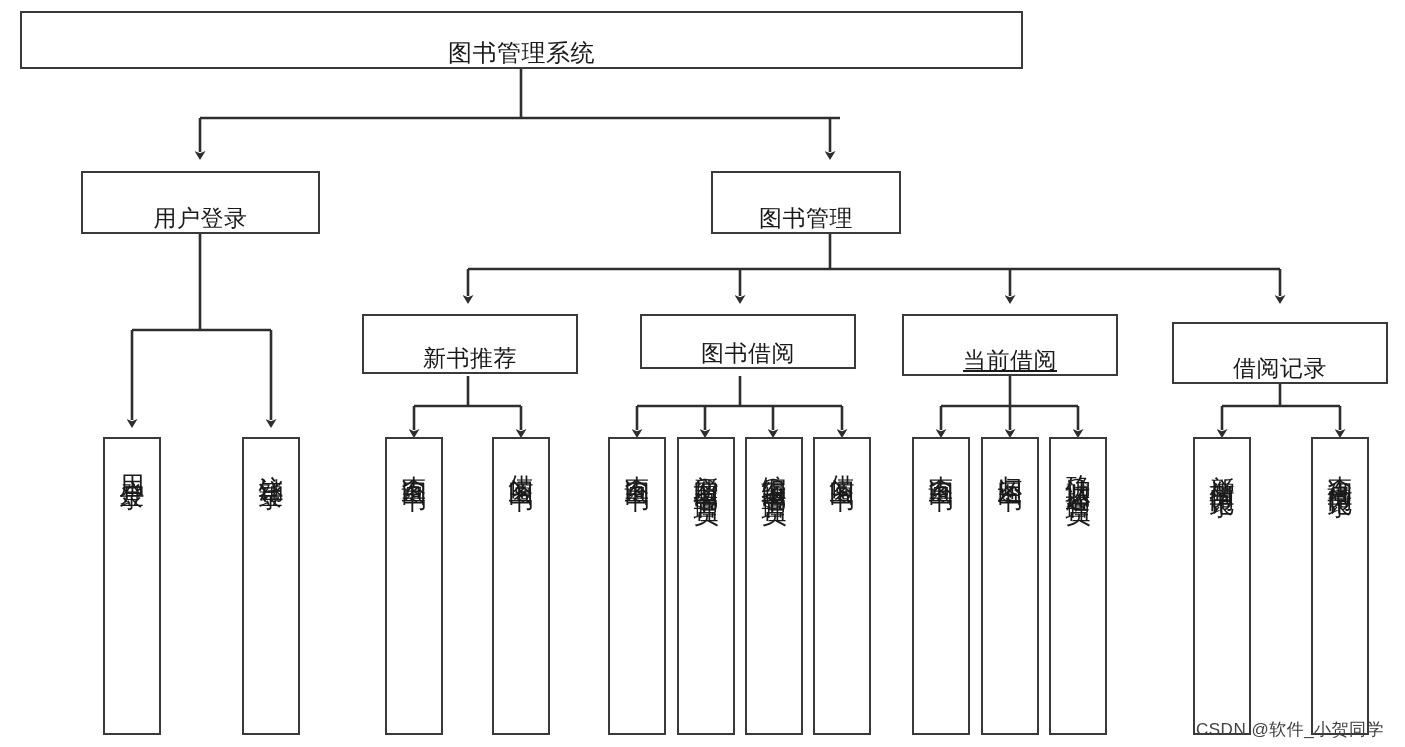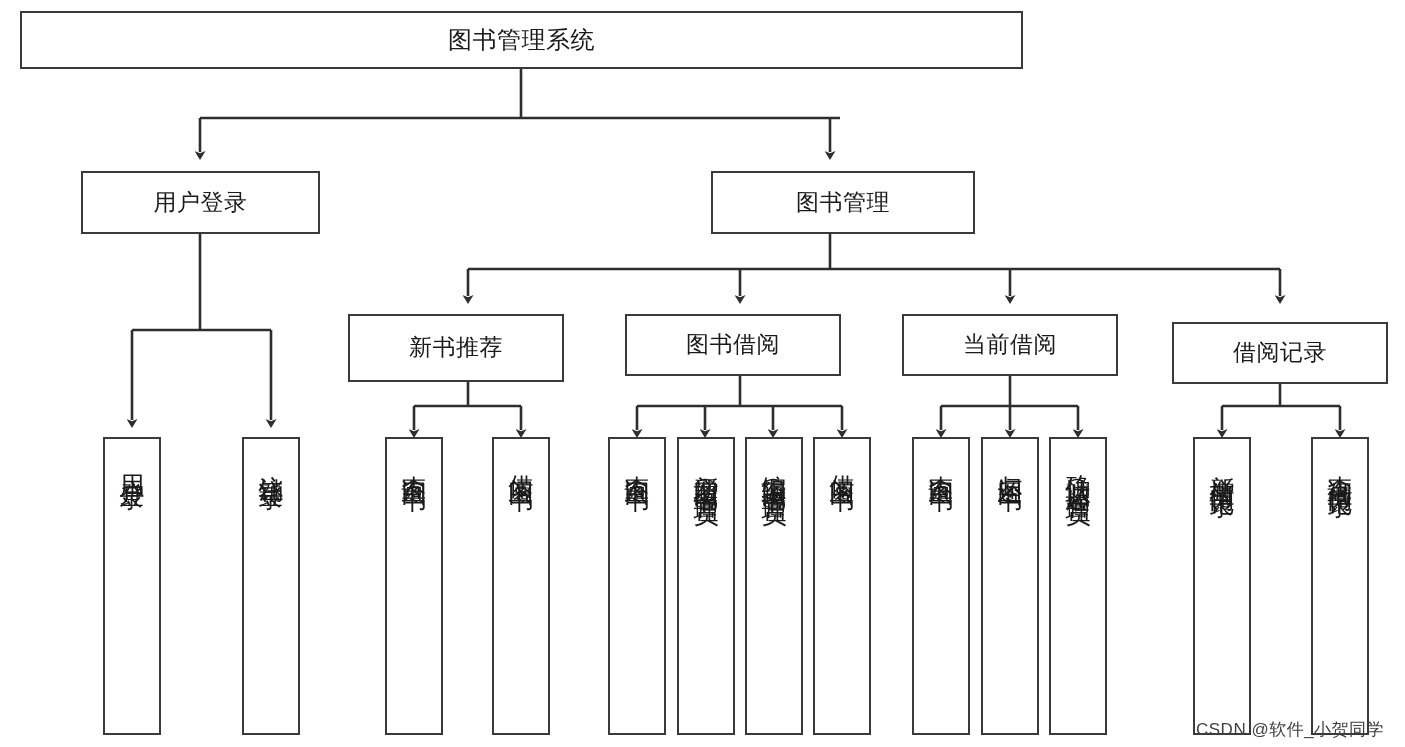--- a/index.html
+++ b/index.html
@@ -25,21 +25,21 @@
     width: 1405px;
     height: 747px;
     pointer-events: none;
   }
   .node {
     position: absolute;
     box-sizing: border-box;
     border: 2px solid #3a3a3a;
     background: #ffffff;
     display: flex;
-    align-items: center;
+    align-items: flex-end;
     justify-content: center;
     color: #1a1a1a;
   }
   .node .node-label {
     display: block;
     text-align: center;
     line-height: 1.18;
     letter-spacing: 0.5px;
   }
   
@@ -127,33 +127,33 @@
   </svg>
 
   <div class="node horiz root" style="left:20px; top:11px; width:1003px; height:58px;">
     <span class="node-label">图书管理系统</span>
   </div>
 
   <div class="node horiz" style="left:81px; top:171px; width:239px; height:63px;">
     <span class="node-label">用户登录</span>
   </div>
 
-  <div class="node horiz" style="left:711px; top:171px; width:264px; height:63px;">
+  <div class="node horiz" style="left:711px; top:171px; width:190px; height:63px;">
     <span class="node-label">图书管理</span>
   </div>
 
-  <div class="node horiz" style="left:348px; top:314px; width:216px; height:68px;">
+  <div class="node horiz" style="left:362px; top:314px; width:216px; height:60px;">
     <span class="node-label">新书推荐</span>
   </div>
 
-  <div class="node horiz" style="left:625px; top:314px; width:216px; height:62px;">
+  <div class="node horiz" style="left:640px; top:314px; width:216px; height:55px;">
     <span class="node-label">图书借阅</span>
   </div>
 
-  <div class="node horiz" style="left:902px; top:314px; width:216px; height:62px;">
+  <div class="node horiz" style="left:902px; top:314px; width:216px; height:62px;text-decoration:underline;">
     <span class="node-label">当前借阅</span>
   </div>
 
   <div class="node horiz" style="left:1172px; top:314px; width:216px; height:62px;margin-top:8px;">
     <span class="node-label">借阅记录</span>
   </div>
 
   <div class="node vert" style="left:103px; top:437px; width:58px; height:298px;">
     <span class="node-label">用户登录</span>
   </div>

